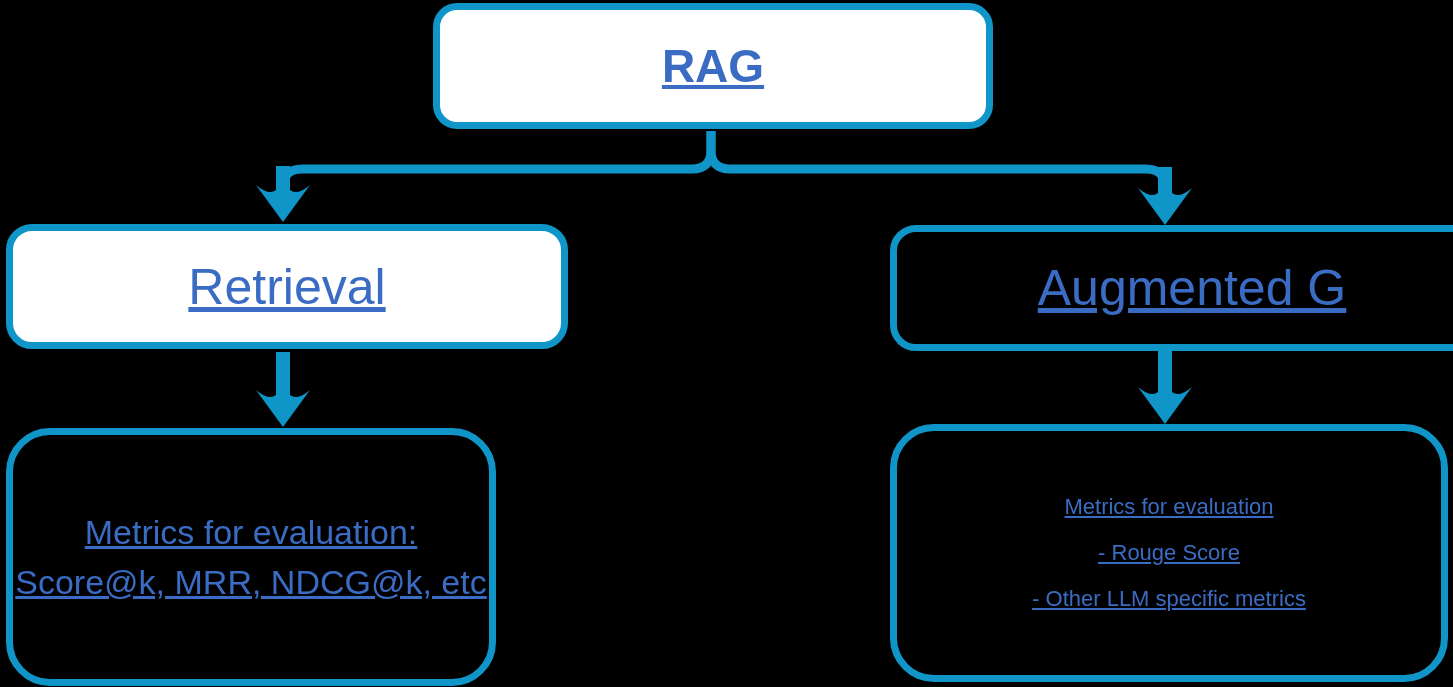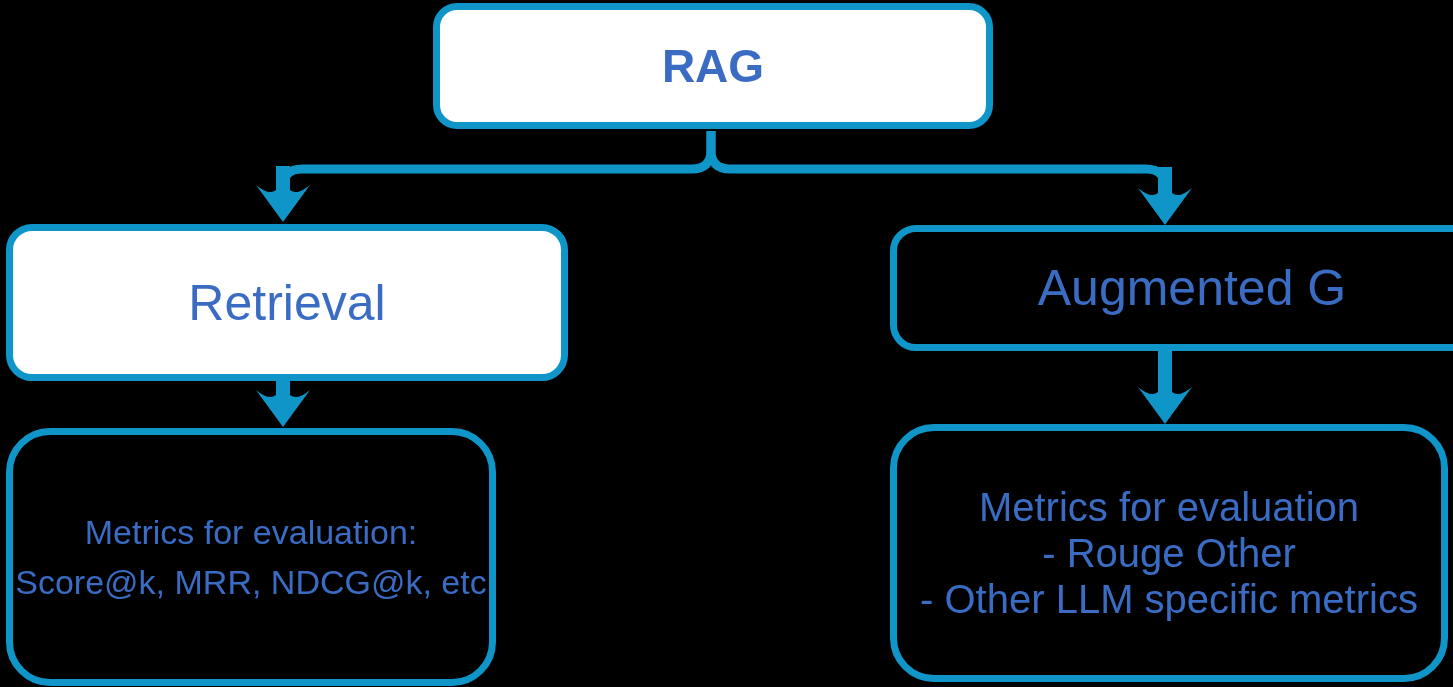--- a/index.html
+++ b/index.html
@@ -36,48 +36,49 @@
   .node{
     position:absolute;
     box-sizing:border-box;
     border:7px solid var(--accent);
     display:flex;
     flex-direction:column;
     align-items:center;
     justify-content:center;
     text-align:right;
     color:var(--text-blue);
+    text-decoration:underline;
   }
   .node.filled{ background:var(--box-fill); }
   .node.hollow{ background:transparent; }
   .node-rag{
     left:433px; top:3px; width:560px; height:126px;
     border-radius:24px;
     font-size:46px; font-weight:700;
   }
   .node-retrieval{
-    left:6px; top:224px; width:562px; height:157px;
+    left:6px; top:224px; width:562px; height:125px;
     border-radius:26px;
     font-size:50px; font-weight:400;
   }
   .node-augmented{
     left:890px; top:225px; width:604px; height:126px;
     border-radius:26px;
     font-size:50px; font-weight:400;
   }
   .node-ret-metrics{
     left:6px; top:428px; width:490px; height:258px;
     border-radius:44px;
     font-size:34px; font-weight:400;
     line-height:50px;
   }
   .node-gen-metrics{
     left:890px; top:424px; width:558px; height:258px;
     border-radius:44px;
-    font-size:40px; font-weight:400;
+    font-size:22px; font-weight:400;
     line-height:46px;
   }
   .metric-line{ white-space:nowrap; }
 </style>
 </head>
 <body>
 
 <div class="canvas">
 
   <svg class="connectors" width="1453" height="687" viewBox="0 0 1453 687">
@@ -107,17 +108,17 @@
     <span>Augmented G</span>
   </div>
 
   <div class="node hollow node-ret-metrics">
     <div class="metric-line">Metrics for evaluation:</div>
     <div class="metric-line">Score@k, MRR, NDCG@k, etc</div>
   </div>
 
   <div class="node hollow node-gen-metrics">
     <div class="metric-line">Metrics for evaluation</div>
-    <div class="metric-line">- Rouge Other</div>
+    <div class="metric-line">- Rouge Score</div>
     <div class="metric-line">- Other LLM specific metrics</div>
   </div>
 
 </div>
 
 </body></html>

